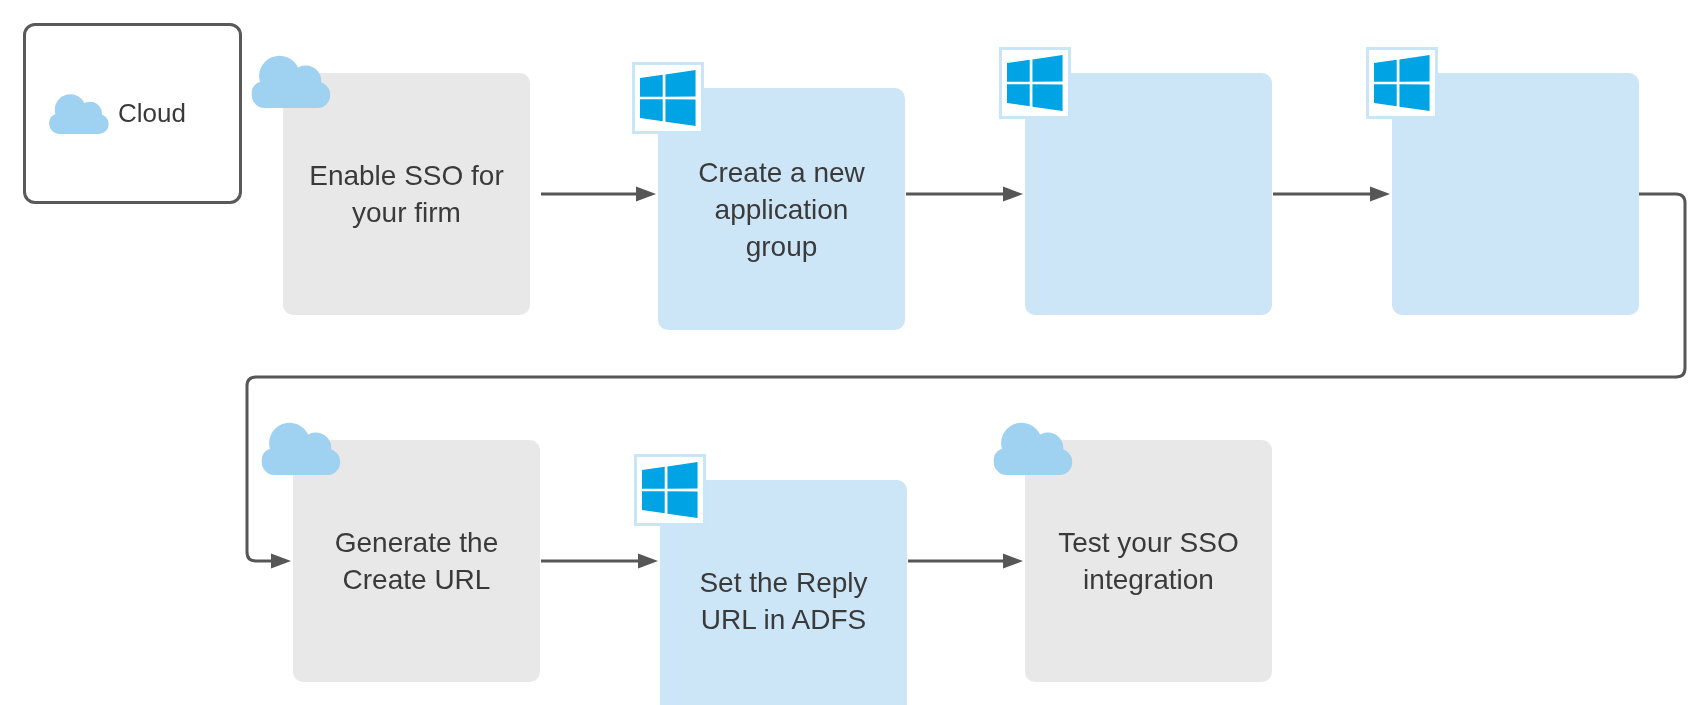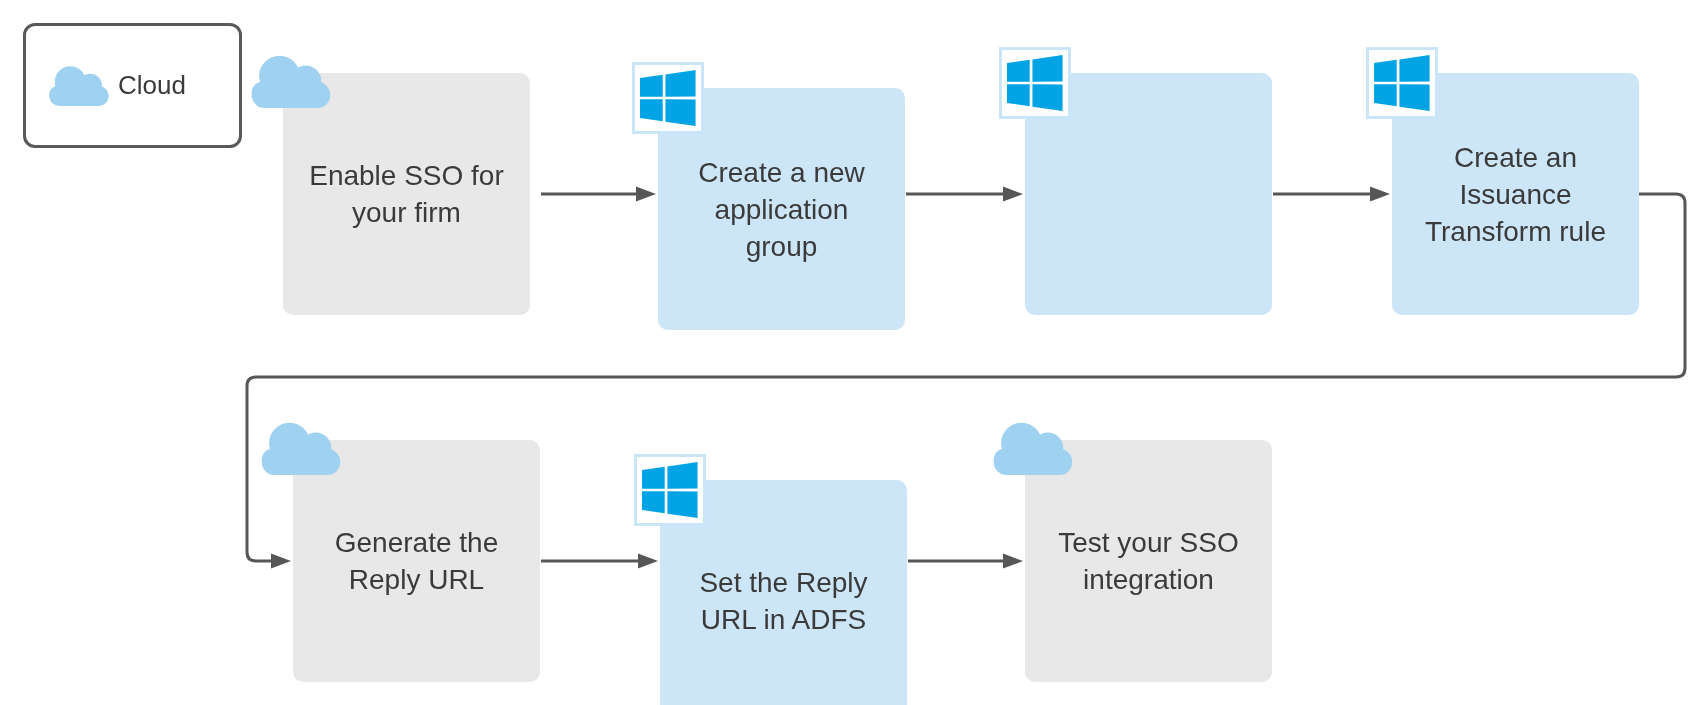--- a/index.html
+++ b/index.html
@@ -5,21 +5,21 @@
   html,body { margin:0; padding:0; background:#ffffff; }
   .canvas {
     position:relative; width:1701px; height:705px; background:#ffffff;
     font-family:"Liberation Sans", sans-serif; overflow:hidden;
   }
   .connectors { position:absolute; left:0; top:0; }
   .conn { stroke:#565656; stroke-width:3; fill:none; }
   .conn-head { fill:#565656; stroke:none; }
 
   .legend {
-    position:absolute; left:23px; top:23px; width:219px; height:125px;
+    position:absolute; left:23px; top:23px; width:219px; height:181px;
     border:3px solid #595959; border-radius:12px; box-sizing:border-box;
     display:flex; flex-direction:column; justify-content:center; gap:22px;
     padding-left:22px; background:#ffffff;
   }
   .legend-row { display:flex; align-items:center; gap:8px; }
   .legend-label { font-size:26px; color:#3a3a3a; }
 
   .step {
     position:absolute; width:247px; height:242px; border-radius:10px;
     display:flex; align-items:center; justify-content:center; text-align:center;
@@ -116,35 +116,34 @@
       </svg>
     </span>
   </div>
 
   <div class="step adfs-type" style="left:1392px; top:73px;">
     <span class="badge win-badge win-flag">
       <svg viewBox="0 0 88 88" width="56" height="56">
         <path fill="#00a3e4" d="M0 12.5 L35.7 7.6 L35.7 42 L0 42.2 Z M40 7 L87.3 0 L87.3 41.5 L40 41.9 Z M0 45.8 L35.7 45.9 L35.7 80.4 L0 75.5 Z M40 46.1 L87.3 46.4 L87.3 88 L40 81.3 Z"></path>
       </svg>
     </span>
-    <div>Create an Issuance Transform rule</div>
   </div>
 
   <div class="step cloud-type" style="left:293px; top:440px;">
     <span class="badge cloud-badge">
       <svg viewBox="0 0 100 66" width="82" height="54">
           <g fill="#9fd1f1">
         <circle cx="36" cy="27" r="25"></circle>
             <circle cx="68" cy="33" r="19"></circle>
         <circle cx="15" cy="47" r="13"></circle>
             <rect x="2" y="34" width="96" height="32" rx="16"></rect>
       </g>
         </svg>
     </span>
-    <div>Generate the Reply URL</div>
+    <div>Generate the Create URL</div>
   </div>
 
   <div class="step adfs-type" style="left:660px; top:440px;margin-top:40px;">
     <span class="badge win-badge win-flag">
       <svg viewBox="0 0 88 88" width="56" height="56">
         <path fill="#00a3e4" d="M0 12.5 L35.7 7.6 L35.7 42 L0 42.2 Z M40 7 L87.3 0 L87.3 41.5 L40 41.9 Z M0 45.8 L35.7 45.9 L35.7 80.4 L0 75.5 Z M40 46.1 L87.3 46.4 L87.3 88 L40 81.3 Z"></path>
       </svg>
     </span>
     <div>Set the Reply URL in ADFS</div>
   </div>

